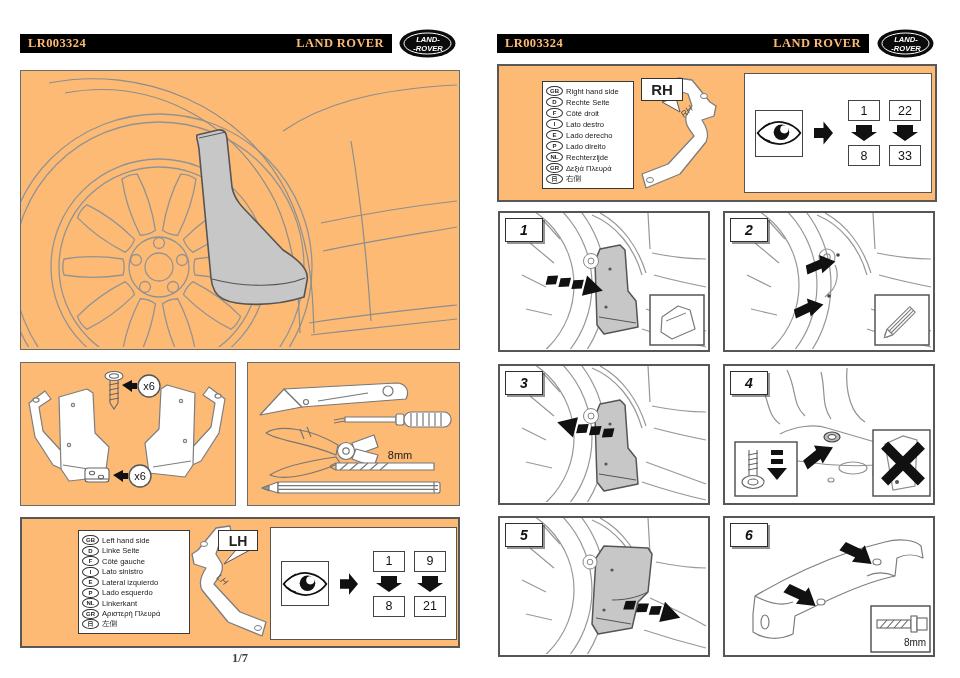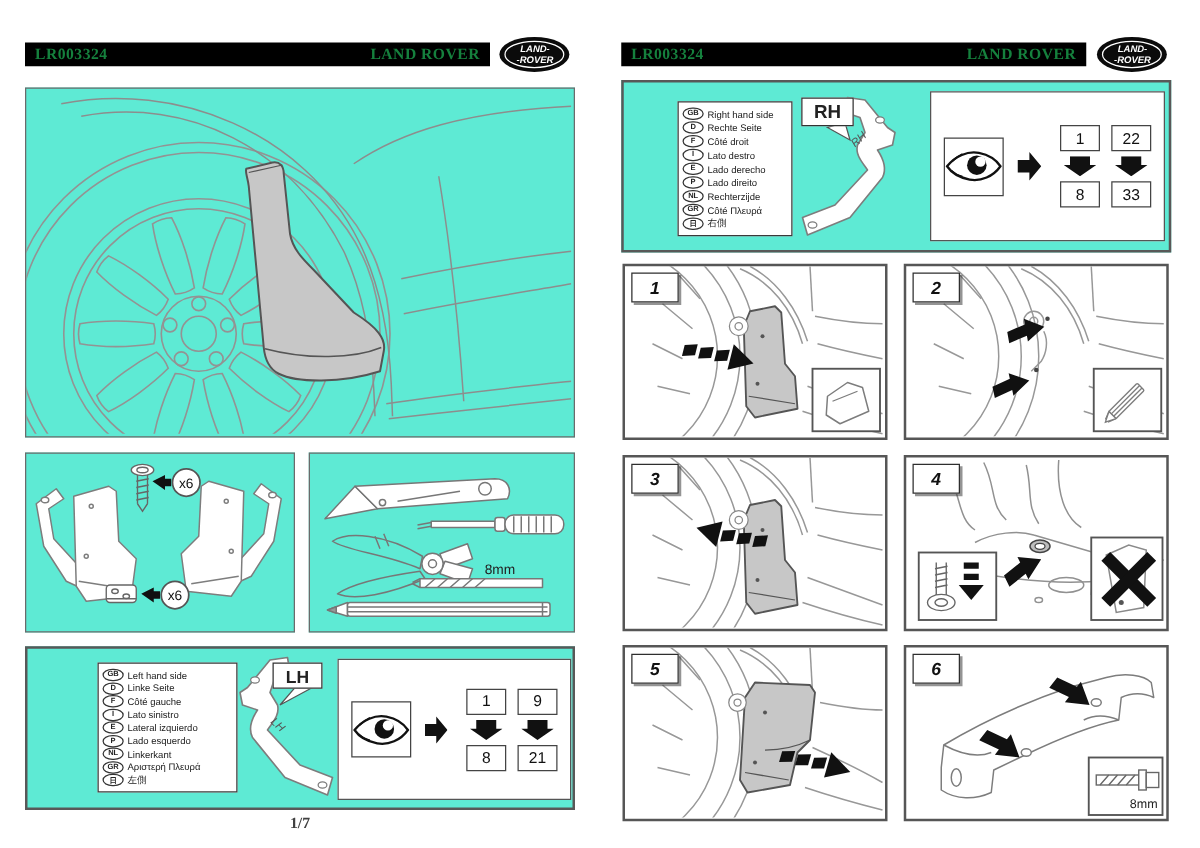--- a/index.html
+++ b/index.html
@@ -1,21 +1,21 @@
 <!DOCTYPE html>
 <html><head>
 <meta charset="utf-8">
 <style>
   html,body{margin:0;padding:0;background:#fff;}
   .sheet{position:relative;width:960px;height:678px;background:#fff;overflow:hidden;
          font-family:"Liberation Sans",sans-serif;color:#111;}
   .abs{position:absolute;box-sizing:border-box;}
-  .hbar{background:#000;color:#15803d;display:flex;justify-content:space-between;align-items:center;
+  .hbar{background:#000;color:#fdba74;display:flex;justify-content:space-between;align-items:center;
         padding:0 8px;font-family:"Liberation Serif",serif;font-weight:bold;font-size:12.5px;letter-spacing:.4px;}
-  .panel{background:#5eead4;text-align:right;}
+  .panel{background:#fdba74;text-align:right;}
   .b1{border:1.4px solid #6b6b6b;}
   .b2{border:2px solid #585858;}
   .langbox{border:1px solid #3a3a3a;background:#fff;display:flex;flex-direction:column;justify-content:space-between;padding:4px 3px;}
   .lrow{display:flex;align-items:center;gap:3px;}
   .lcode{flex:0 0 auto;min-width:13px;height:8px;border:1px solid #333;border-radius:8px/5px;
          display:flex;align-items:center;justify-content:center;font-size:6px;font-weight:bold;padding:0 1px;color:#222;}
   .llabel{font-size:7.6px;color:#1a1a1a;white-space:nowrap;}
   .callout{position:absolute;border:1.3px solid #333;background:#fff;display:flex;align-items:center;justify-content:center;
            font-weight:bold;font-size:14px;color:#222;z-index:3;}
   .eyepanel{border:1.7px solid #555;background:#fff;display:flex;align-items:center;gap:11px;padding:0 10px;}
@@ -312,21 +312,21 @@
       <div class="lrow">
           <span class="lcode">P</span>
           <span class="llabel">Lado direito</span>
         </div>
       <div class="lrow">
           <span class="lcode">NL</span>
           <span class="llabel">Rechterzijde</span>
         </div>
       <div class="lrow">
           <span class="lcode">GR</span>
-          <span class="llabel">Côté Πλευρά</span>
+          <span class="llabel">Δεξιά Πλευρά</span>
         </div>
       <div class="lrow">
           <span class="lcode">日</span>
           <span class="llabel">右側</span>
         </div>
     </div>
     <div class="abs" style="left:135px;top:6px;width:110px;height:128px;">
       <svg width="110" height="128" viewBox="0 0 110 128">
         <use href="#strap" transform="translate(110,0) scale(-1,1)"></use>
         <polygon points="46,40 28,30 42,26" fill="#fff" stroke="#555" stroke-width="1"></polygon>

